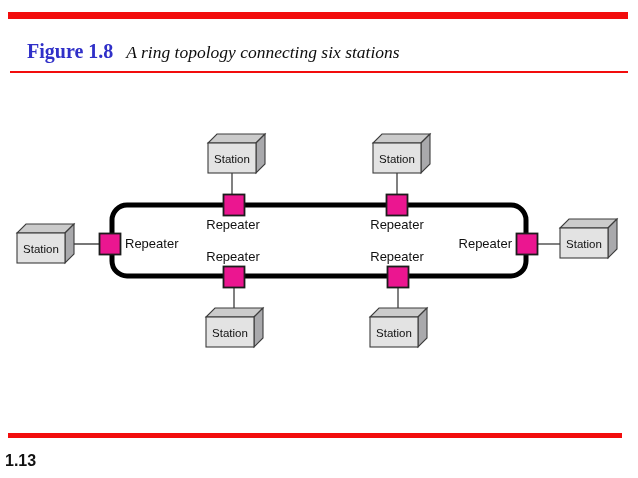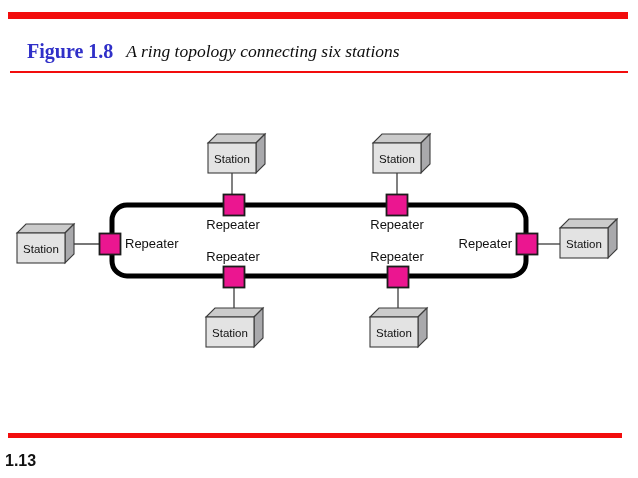--- a/index.html
+++ b/index.html
@@ -14,21 +14,21 @@
   .top-bar {
     position: absolute;
     left: 8px; top: 12px;
     width: 620px; height: 7px;
     background: var(--accent-red, #F20D0D);
   }
   .title-row {
     position: absolute;
     left: 27px; top: 40px;
     display: flex;
-    align-items: center;
+    align-items: flex-end;
     gap: 13px;
     white-space: nowrap;
   }
   .fig-label {
     font-family: "Liberation Serif", serif;
     font-weight: bold;
     font-size: 20px;
     color: var(--figure-label-blue, #3030C8);
   }
   .fig-caption {

